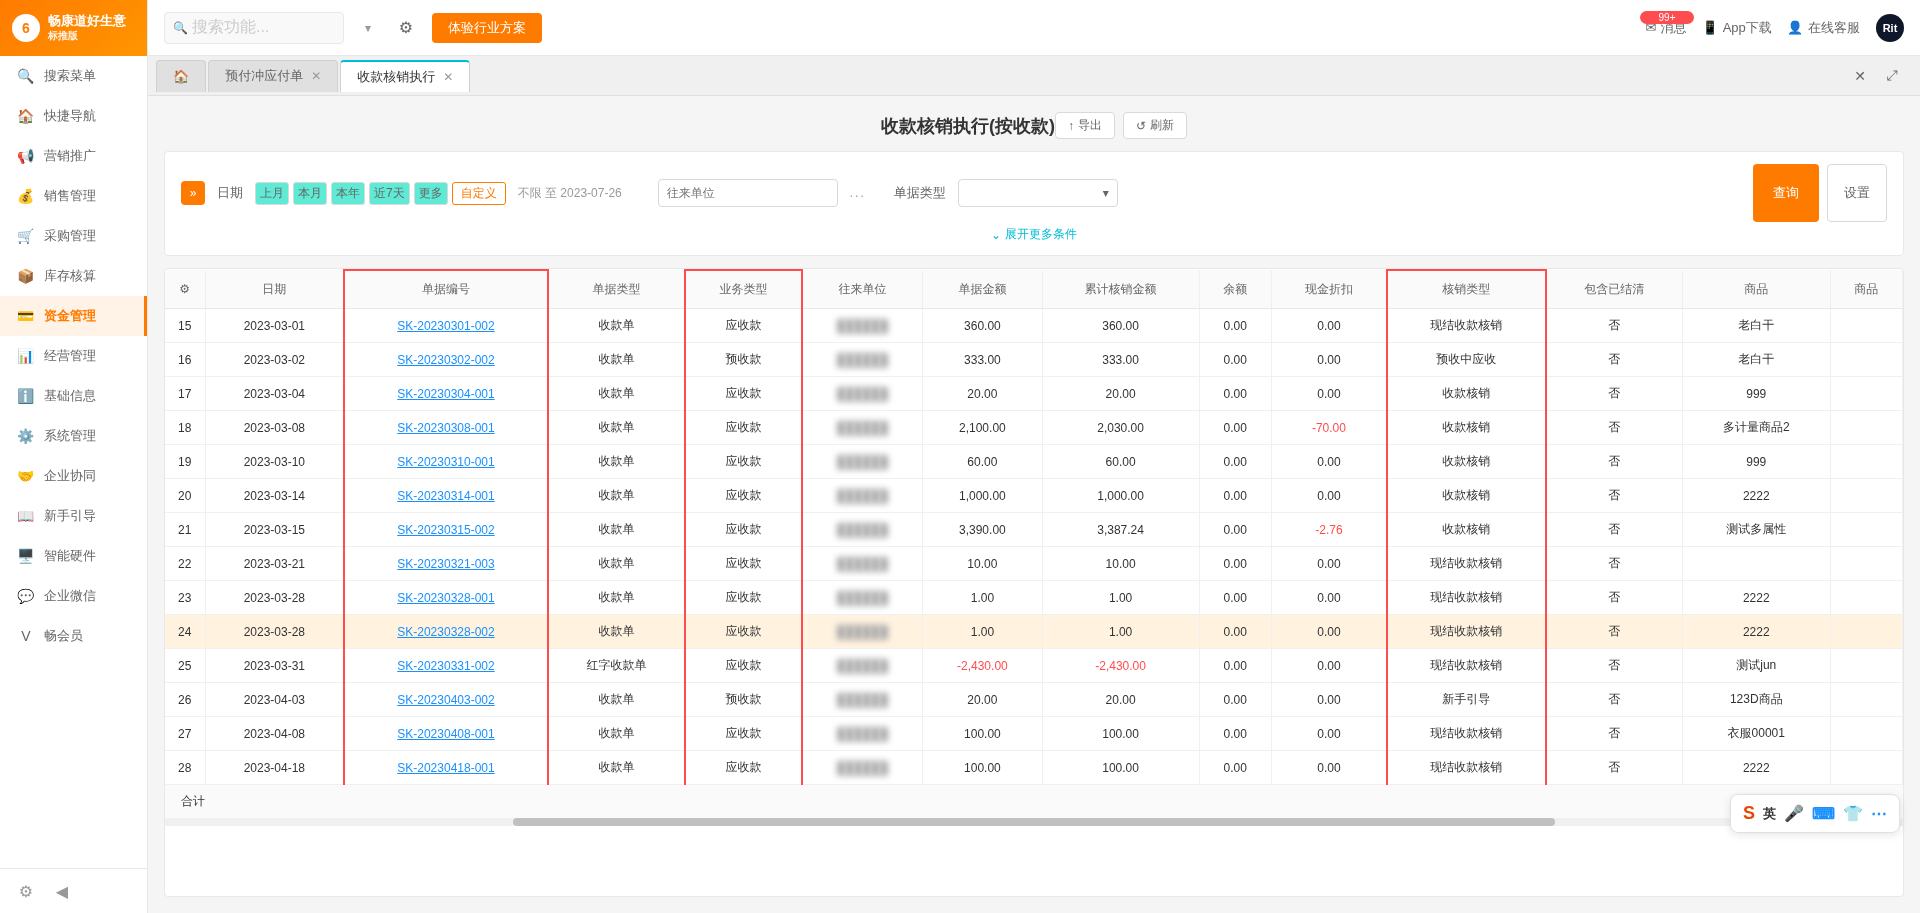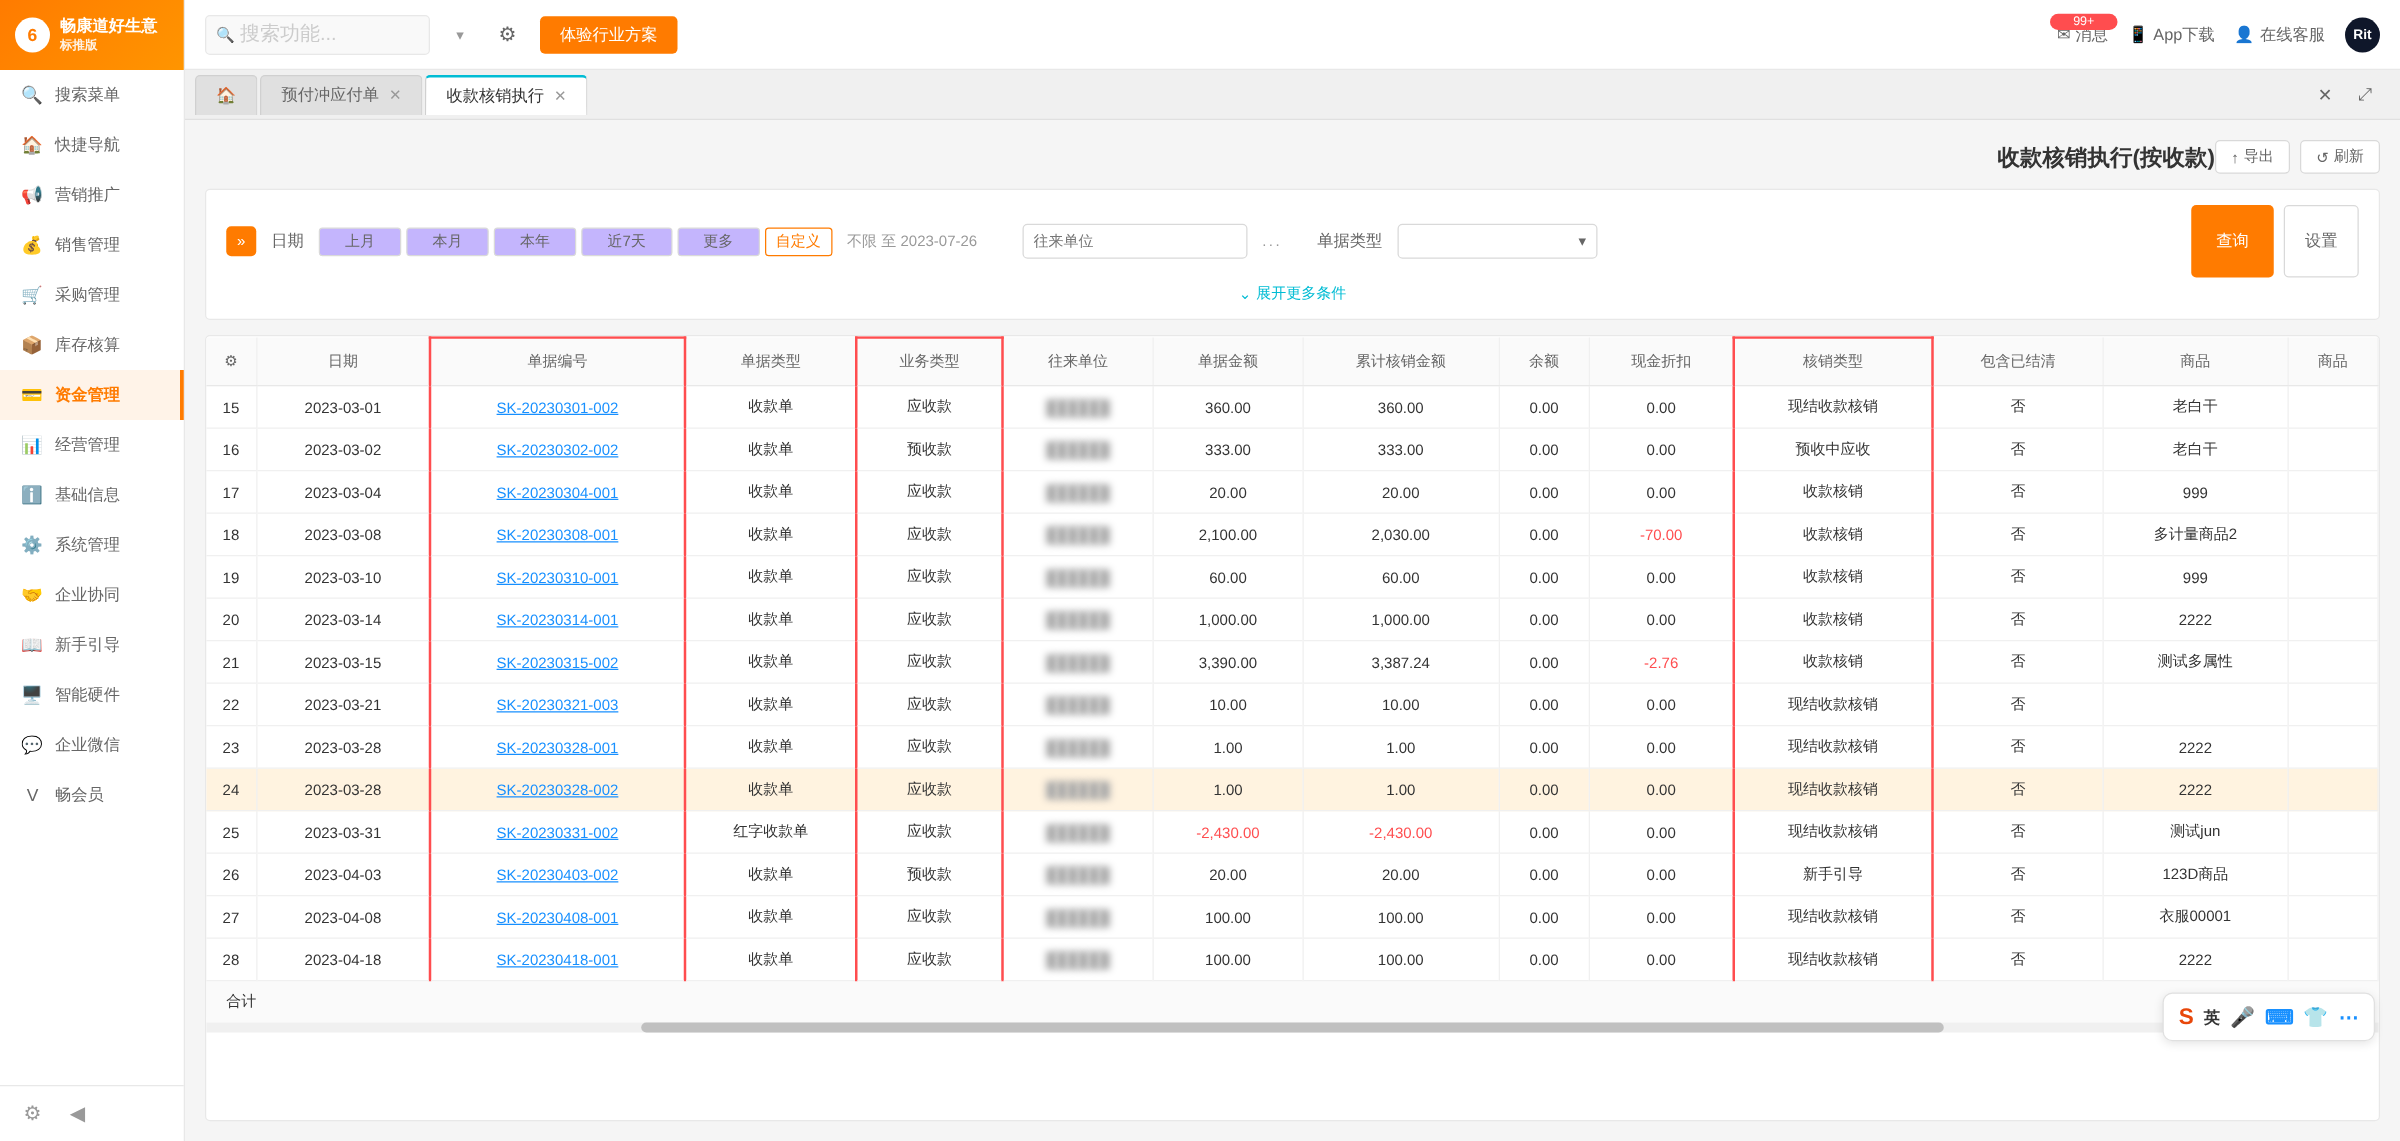--- a/index.html
+++ b/index.html
@@ -38,31 +38,31 @@
     .tabbar { height: 40px; background: #f0f0f0; display: flex; align-items: center; border-bottom: 1px solid #e0e0e0; flex-shrink: 0; padding: 0 8px; }
     .tab { height: 32px; padding: 0 16px; display: flex; align-items: center; gap: 8px; border-radius: 4px 4px 0 0; cursor: pointer; font-size: 13px; color: #666; background: #e0e0e0; margin-right: 2px; border: 1px solid #d0d0d0; border-bottom: none; }
     .tab.active { background: #fff; color: #333; border-top: 2px solid #00bcd4; }
     .tab-close { font-size: 12px; color: #999; cursor: pointer; }
     .tabbar-spacer { flex: 1; }
     .tabbar-actions { display: flex; align-items: center; gap: 8px; padding-right: 8px; }
     .tabbar-action-icon { width: 24px; height: 24px; display: flex; align-items: center; justify-content: center; cursor: pointer; color: #666; font-size: 14px; }
 
     
     .content { flex: 1; overflow: hidden; display: flex; flex-direction: column; padding: 16px; background: #f5f5f5; }
-    .content-title { font-size: 18px; font-weight: bold; color: #333; margin-bottom: 12px; display: flex; align-items: center; justify-content: flex-end; }
+    .content-title { font-size: 18px; font-weight: bold; color: #333; margin-bottom: 12px; display: flex; align-items: center; justify-content: center; }
     .content-title-actions { display: flex; gap: 8px; }
     .btn-outline { border: 1px solid #d9d9d9; background: #fff; border-radius: 4px; padding: 4px 12px; cursor: pointer; font-size: 12px; color: #666; display: flex; align-items: center; gap: 4px; }
 
     
     .filter-bar { background: #fff; border-radius: 4px; padding: 12px 16px; margin-bottom: 12px; border: 1px solid #e8e8e8; }
     .filter-row { display: flex; align-items: center; gap: 12px; flex-wrap: wrap; }
     .filter-collapse-btn { width: 24px; height: 24px; background: #ff7b00; color: #fff; border-radius: 4px; display: flex; align-items: center; justify-content: center; cursor: pointer; font-size: 12px; flex-shrink: 0; }
     .filter-label { font-size: 13px; color: #666; flex-shrink: 0; }
     .filter-date-btns { display: flex; gap: 4px; }
-    .filter-date-btn { padding: 2px 20px; border: 1px solid #d9d9d9; border-radius: 3px; cursor: pointer; font-size: 12px; color: #666; background: #c4b5fd; }
+    .filter-date-btn { padding: 2px 4px; border: 1px solid #d9d9d9; border-radius: 3px; cursor: pointer; font-size: 12px; color: #666; background: #5eead4; }
     .filter-date-btn.custom { background: #fff; border: 1px solid #ff7b00; color: #ff7b00; border-radius: 3px; padding: 2px 8px; }
     .filter-date-text { font-size: 12px; color: #999; }
     .filter-input { border: 1px solid #d9d9d9; border-radius: 4px; padding: 4px 8px; font-size: 12px; color: #999; min-width: 180px; height: 28px; }
     .filter-dots { color: #999; letter-spacing: 2px; }
     .filter-select { border: 1px solid #d9d9d9; border-radius: 4px; padding: 4px 8px; font-size: 12px; color: #666; min-width: 150px; height: 28px; display: flex; align-items: center; justify-content: space-between; cursor: pointer; background: #fff; }
     .btn-query { background: #ff7b00; color: #fff; border: none; border-radius: 4px; padding: 20px 20px; cursor: pointer; font-size: 13px; }
     .btn-settings { background: #fff; color: #666; border: 1px solid #d9d9d9; border-radius: 4px; padding: 6px 16px; cursor: pointer; font-size: 13px; }
     .filter-expand { display: flex; justify-content: center; padding: 4px 0 0; }
     .filter-expand-btn { color: #00bcd4; cursor: pointer; font-size: 12px; display: flex; align-items: center; gap: 4px; border: none; background: none; }
 

